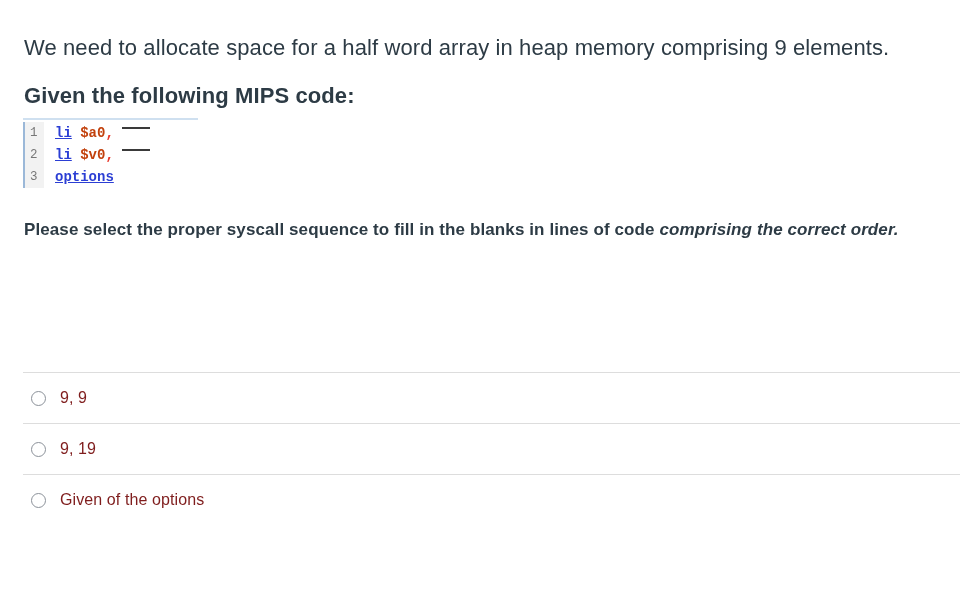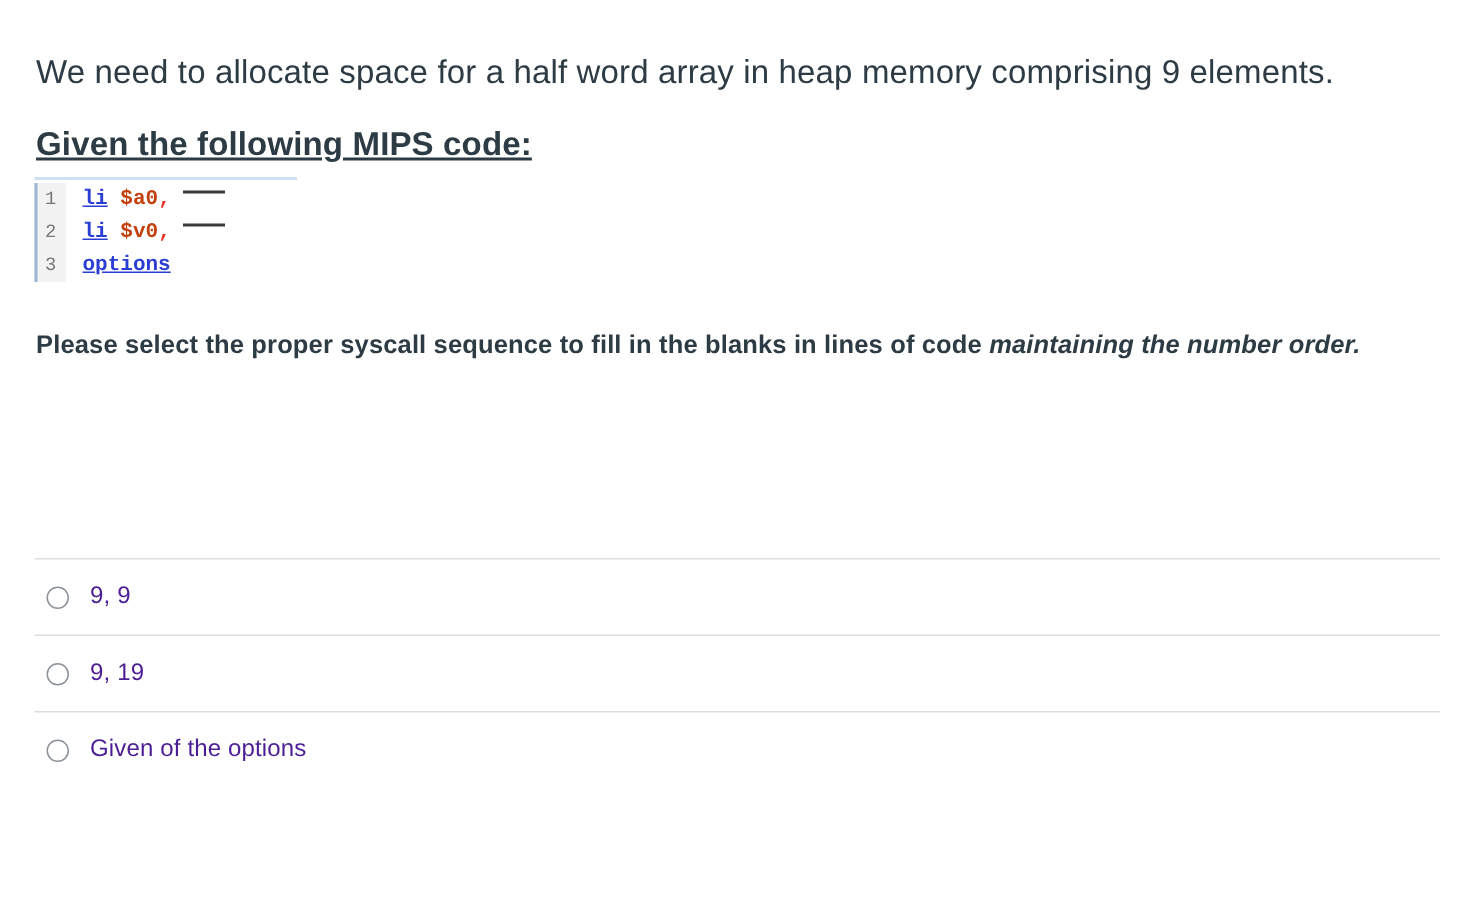--- a/index.html
+++ b/index.html
@@ -29,21 +29,20 @@
     color: #2d3b45;
     letter-spacing: 0.1px;
   }
   #prompt-intro {
     top: 32px;
     font-weight: 400;
   }
   #prompt-given {
     top: 80px;
     font-weight: 700;
-    text-decoration: underline;
   }
 
   
   .code-block {
     position: absolute;
     left: 23px;
     top: 118px;
     width: 175px;
     border-top: 2px solid #cfe0f0;
     padding-top: 2px;
@@ -141,21 +140,21 @@
     min-width: 15px;
     border: 1.6px solid #8b9199;
     border-radius: 50%;
     background: #ffffff;
     margin-left: 8px;
     box-sizing: border-box;
   }
   .answer-label {
     margin-left: 14px;
     font-size: 16px;
-    color: #4c1d95;
+    color: #7f1d1d;
     font-weight: 400;
     letter-spacing: 0.1px;
   }
 </style>
 </head>
 <body>
 
 <div class="question-body">
 
   <div class="prompt-line" id="prompt-intro">We need to allocate space for a half word array in heap memory comprising 9 elements.</div>
@@ -182,21 +181,21 @@
       <div class="code-row">
         <span class="gutter">3</span>
         <span class="code-text">
           <span class="kw">options</span>
         </span>
       </div>
 
     </div>
   </div>
 
-  <div id="prompt-instruction"><span>Please select the proper syscall sequence to fill in the blanks in lines of code </span><span class="ital">maintaining the number order.</span></div>
+  <div id="prompt-instruction"><span>Please select the proper syscall sequence to fill in the blanks in lines of code </span><span class="ital">comprising the correct order.</span></div>
 
   <div class="answers">
 
     <div class="answer-row">
       <span class="radio"></span>
       <span class="answer-label">9, 9</span>
     </div>
 
     <div class="answer-row">
       <span class="radio"></span>

